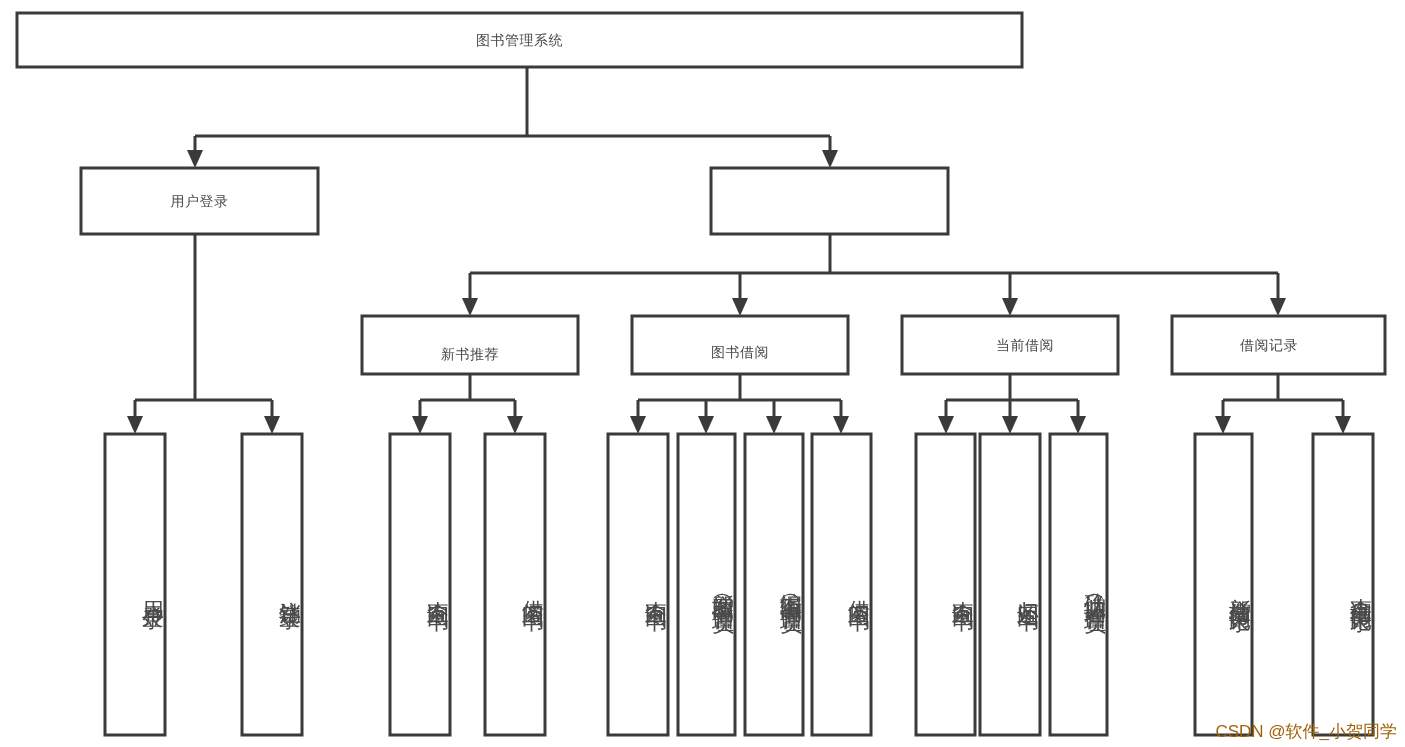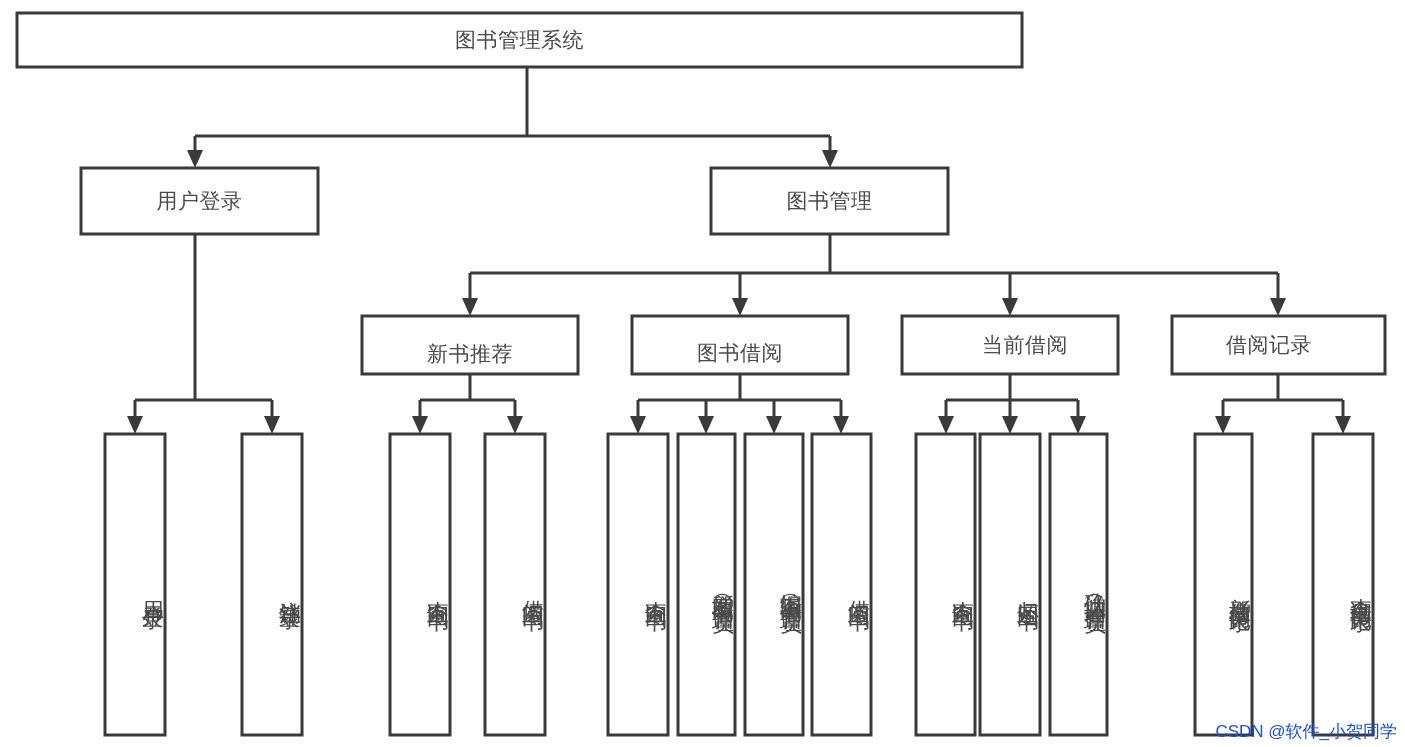--- a/index.html
+++ b/index.html
@@ -43,40 +43,40 @@
     position: absolute;
     display: flex;
     align-items: center;
     justify-content: center;
     color: #4a4a4a;
     font-family: "Liberation Sans", "DejaVu Sans", sans-serif;
     box-sizing: border-box;
     pointer-events: none;
   }
   .node-label.horizontal {
-    font-size: 21px;
+    font-size: 14px;
     letter-spacing: 0.5px;
     line-height: 1.2;
   }
   .node-label.vertical {
     writing-mode: vertical-rl;
     text-orientation: upright;
     font-size: 22px;
     letter-spacing: 3px;
     line-height: 1.1;
     padding-top: 8px;
     align-items: flex-start;
     justify-content: center;
   }
   #watermark {
     position: absolute;
     right: 8px;
     bottom: 4px;
     font-size: 17px;
-    color: #1d4ed8;
+    color: #a16207;
     font-family: "Liberation Sans", "DejaVu Sans", sans-serif;
     white-space: nowrap;
   }
 </style>
 </head>
 <body>
 
 <div id="diagram-root">
 
   <svg id="tree-svg" viewBox="0 0 1405 747" xmlns="http://www.w3.org/2000/svg">
@@ -161,21 +161,20 @@
     <rect class="node-box" x="916" y="434" width="59" height="301"></rect>
     <rect class="node-box" x="980" y="434" width="60" height="301"></rect>
     <rect class="node-box" x="1050" y="434" width="57" height="301"></rect>
     <rect class="node-box" x="1195" y="434" width="57" height="301"></rect>
     <rect class="node-box" x="1313" y="434" width="60" height="301"></rect>
   </svg>
 
   <div class="node-label horizontal" style="left:17px;top:13px;width:1005px;height:54px;">图书管理系统</div>
 
   <div class="node-label horizontal" style="left:81px;top:168px;width:237px;height:66px;">用户登录</div>
-  <div class="node-label horizontal" style="left:711px;top:168px;width:237px;height:66px;">图书管理</div>
 
   <div class="node-label horizontal" style="left:362px;top:316px;width:216px;height:76px;">新书推荐</div>
   <div class="node-label horizontal" style="left:632px;top:316px;width:216px;height:73px;">图书借阅</div>
   <div class="node-label horizontal" style="left:902px;top:316px;width:246px;height:58px;">当前借阅</div>
   <div class="node-label horizontal" style="left:1172px;top:316px;width:194px;height:58px;">借阅记录</div>
 
   <div class="node-label vertical" style="left:105px;top:434px;width:60px;height:301px;">用户登录</div>
   <div class="node-label vertical" style="left:242px;top:434px;width:60px;height:301px;">注销登录</div>
   <div class="node-label vertical" style="left:390px;top:434px;width:60px;height:301px;">查询图书</div>
   <div class="node-label vertical" style="left:485px;top:434px;width:60px;height:301px;">借阅图书</div>

